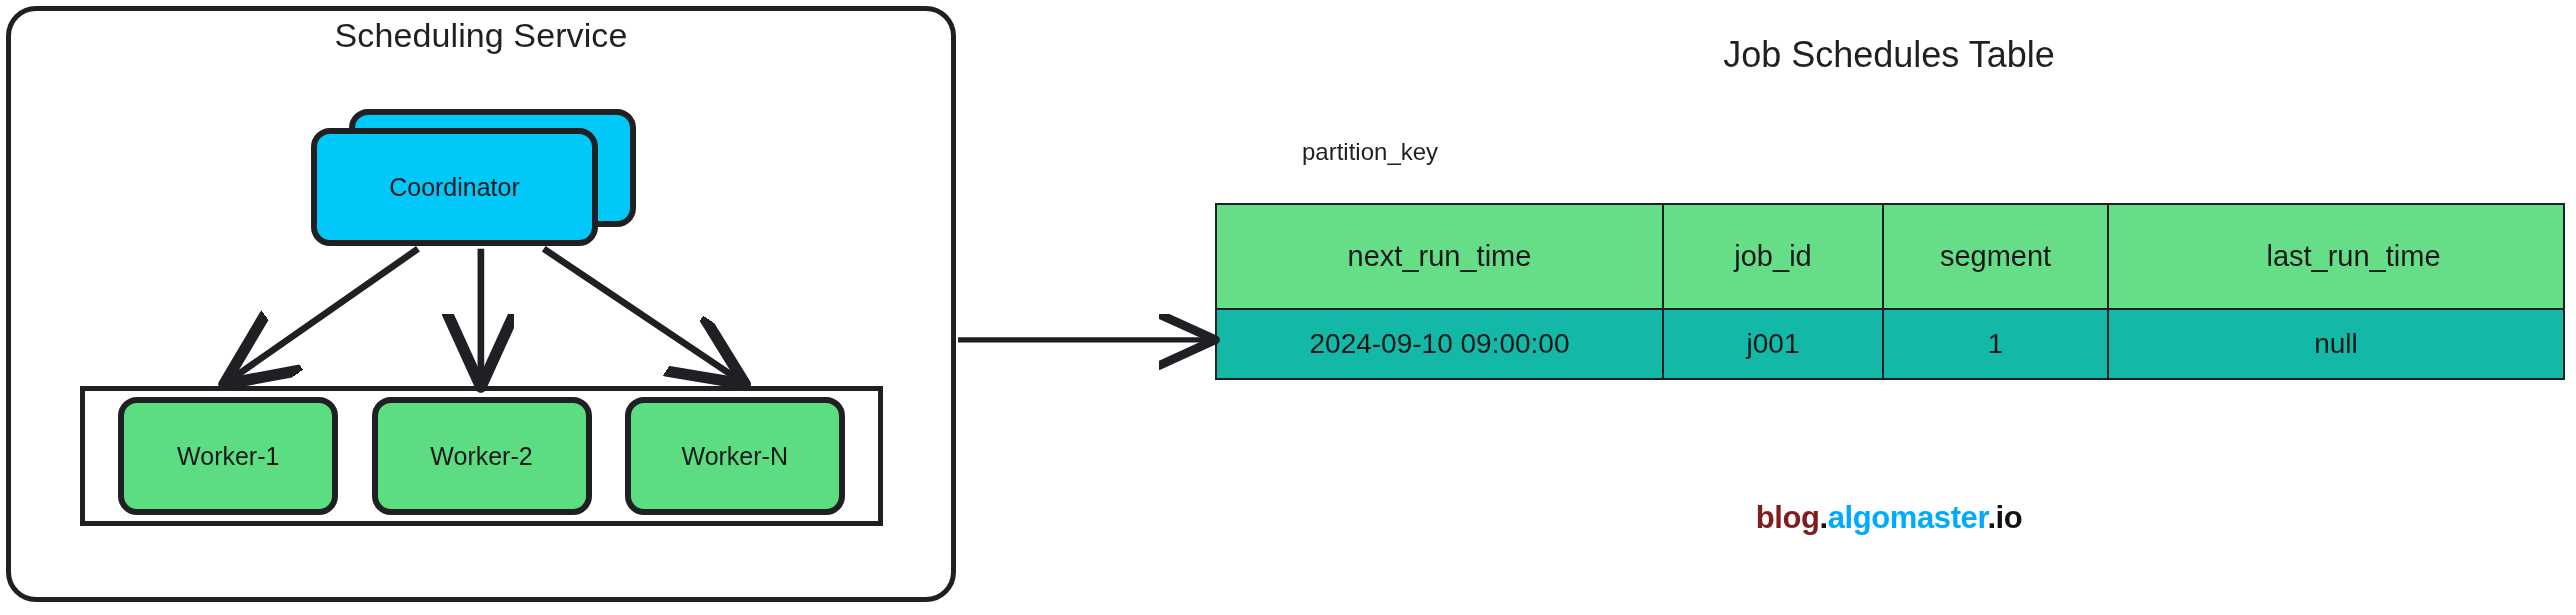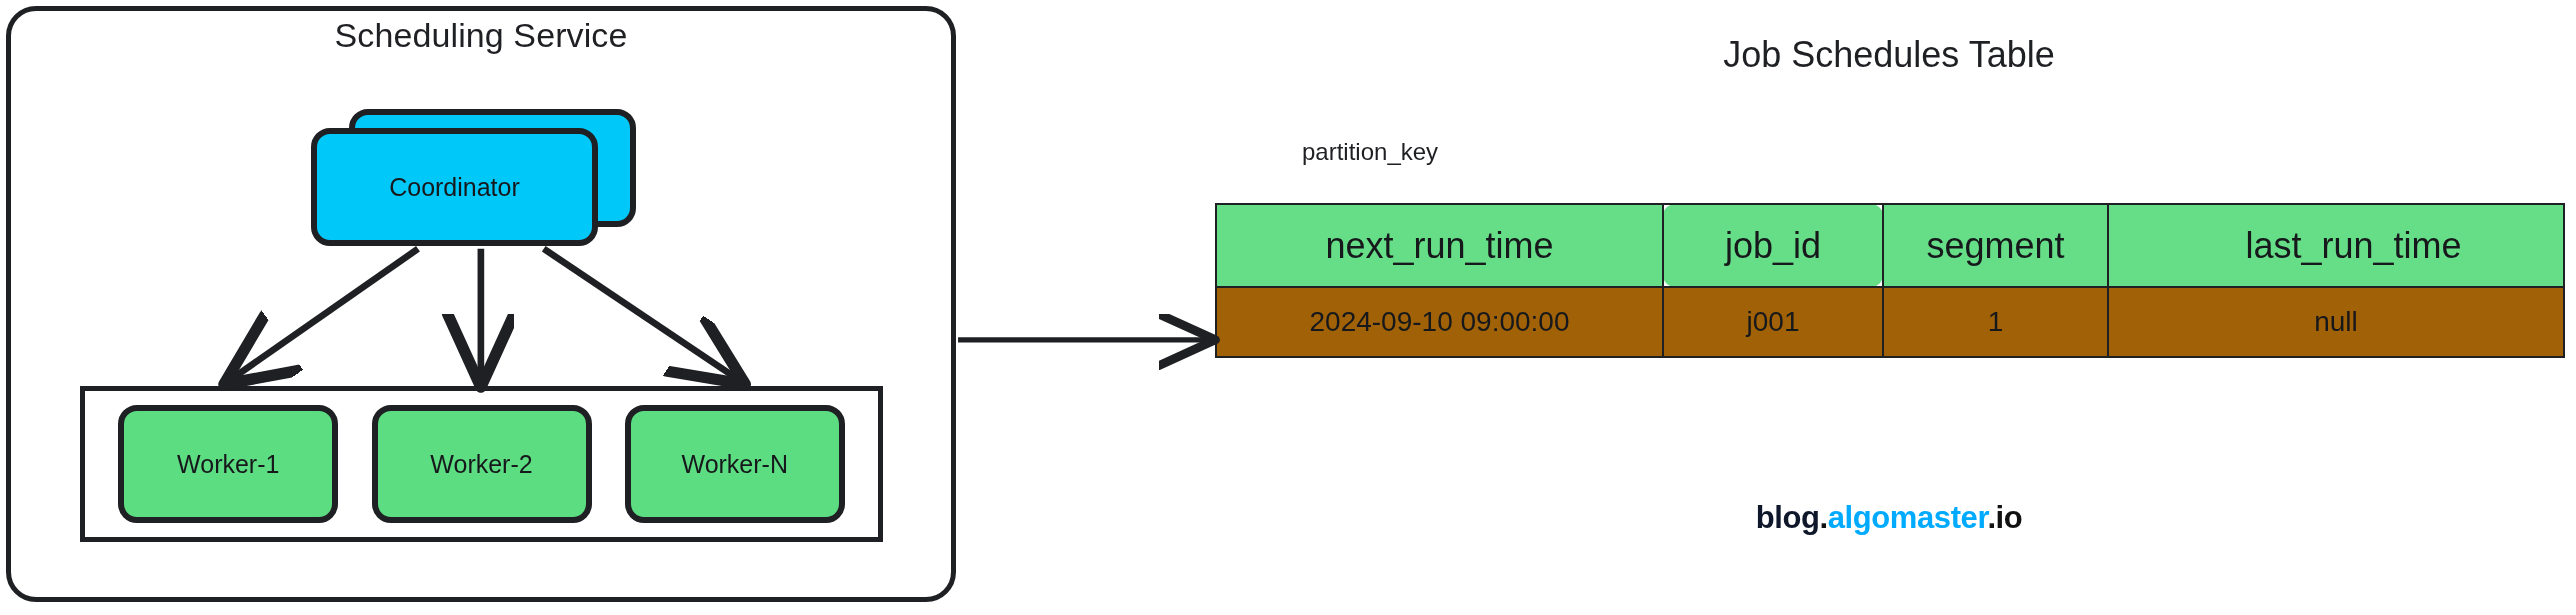--- a/index.html
+++ b/index.html
@@ -82,21 +82,21 @@
     font-size: 25px;
     color: #16181b;
     white-space: nowrap;
   }
 
   
   #worker-group {
     left: 80px;
     top: 386px;
     width: 803px;
-    height: 156px;
+    height: 140px;
     border: 5.2px solid #1f2023;
     box-sizing: border-box;
     background: #ffffff;
     display: flex;
     align-items: center;
     justify-content: space-evenly;
   }
   .worker-box {
     width: 220px;
     height: 118px;
@@ -144,45 +144,45 @@
   #schedules-table td {
     border: 2.2px solid #1f2023;
     text-align: center;
     vertical-align: middle;
     font-weight: normal;
     color: #16181b;
     box-sizing: border-box;
   }
   #schedules-table th {
     background: #66dd87;
-    height: 83px;
-    font-size: 36px;
+    height: 105px;
+    font-size: 29px;
   }
   #schedules-table td {
-    background: #a16207;
+    background: #14b8a6;
     height: 70px;
     font-size: 28px;
   }
   .col-next  { width: 447px; }
-  .col-job   { width: 220px; border-radius: 12px; }
+  .col-job   { width: 220px; }
   .col-seg   { width: 225px; }
   .col-last  { width: 456px; padding-left: 36px; }
 
   
   #branding {
     left: 1215px;
     top: 500px;
     width: 1348px;
     text-align: center;
     font-size: 31px;
     font-weight: bold;
     white-space: nowrap;
     letter-spacing: -0.4px;
   }
-  #brand-blog { color: #0f172a; }
+  #brand-blog { color: #7f1d1d; }
   #brand-dot1 { color: #111111; }
   #brand-algomaster { color: #00aaff; }
   #brand-dot2 { color: #111111; }
   #brand-io { color: #111111; margin-top: 24px; }
 
   
   #arrows {
     position: absolute;
     left: 0; top: 0;
     width: 2576px;

